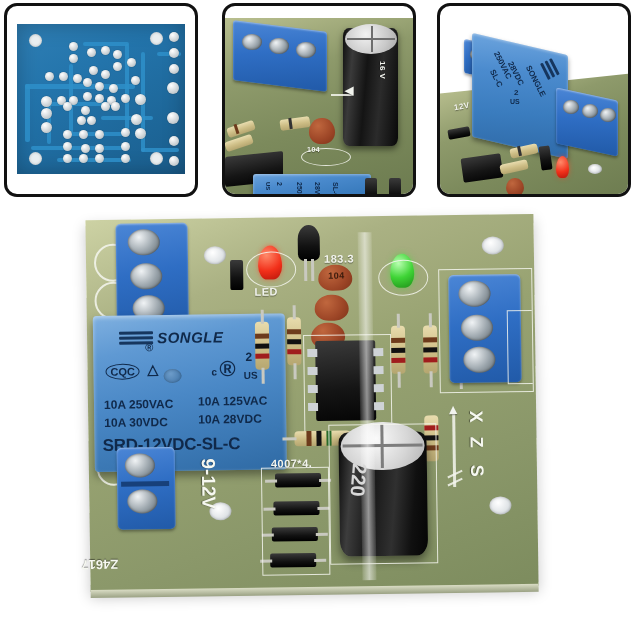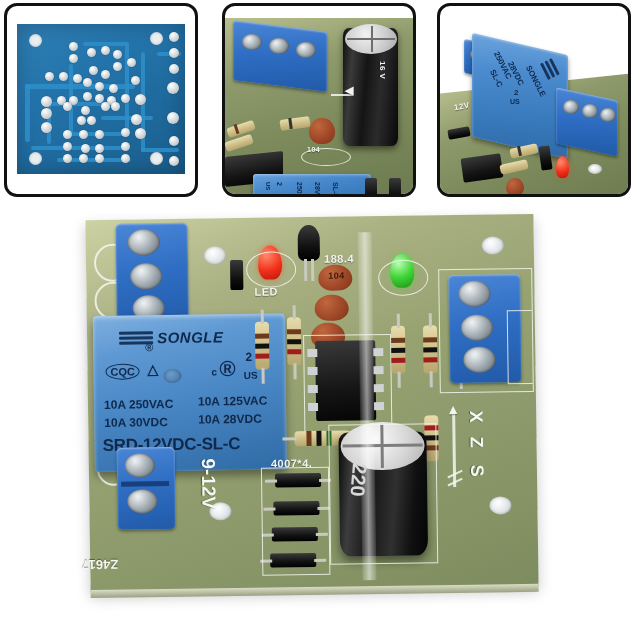--- a/index.html
+++ b/index.html
@@ -330,21 +330,21 @@
     <div class="led-r" style="left:172px;top:28px;width:24px;height:34px;"></div>
     <div class="silkline" style="left:160px;top:34px;width:48px;height:34px;border-radius:50%;"></div>
     <div class="silk" style="left:168px;top:68px;font-size:11px;">LED</div>
 
     <div class="dio" style="left:212px;top:8px;width:22px;height:36px;border-radius:50% 50% 30% 30%/40% 40% 20% 20%;"></div>
     <div class="lead" style="left:218px;top:42px;width:3px;height:22px;"></div>
     <div class="lead" style="left:225px;top:42px;width:3px;height:22px;"></div>
 
     <div class="dio" style="left:144px;top:42px;width:13px;height:30px;"></div>
 
-    <div class="silk" style="left:238px;top:36px;font-size:11px;">188.4</div>
+    <div class="silk" style="left:238px;top:36px;font-size:11px;">183.3</div>
     <div class="cdisc" style="left:232px;top:48px;width:34px;height:26px;"></div>
     <div class="cdisc" style="left:228px;top:78px;width:34px;height:26px;"></div>
     <div class="cdisc" style="left:224px;top:106px;width:34px;height:26px;"></div>
     <div class="silk" style="left:242px;top:54px;font-size:9px;color:#3a1a0c;text-shadow:none;">104</div>
 
     <div class="led-g" style="left:304px;top:38px;width:24px;height:34px;"></div>
     <div class="silkline" style="left:292px;top:44px;width:48px;height:34px;border-radius:50%;"></div>
 
     <div class="ic" style="left:228px;top:124px;width:60px;height:80px;"></div>
     <div class="icpin" style="left:220px;top:132px;width:10px;height:8px;"></div>

